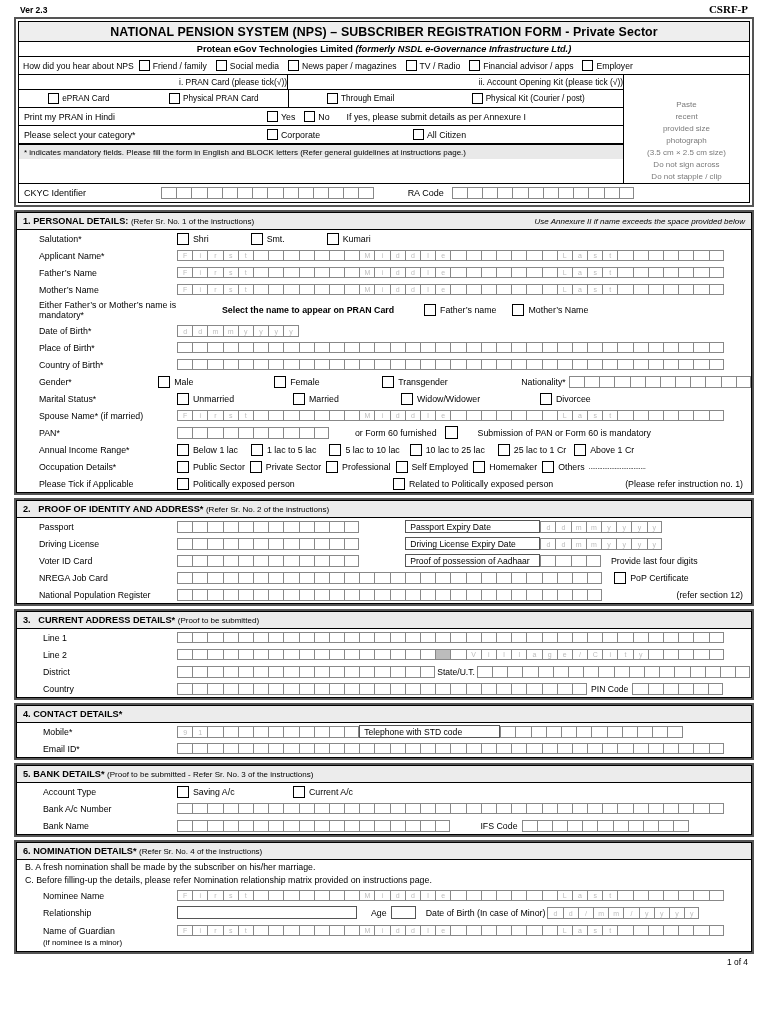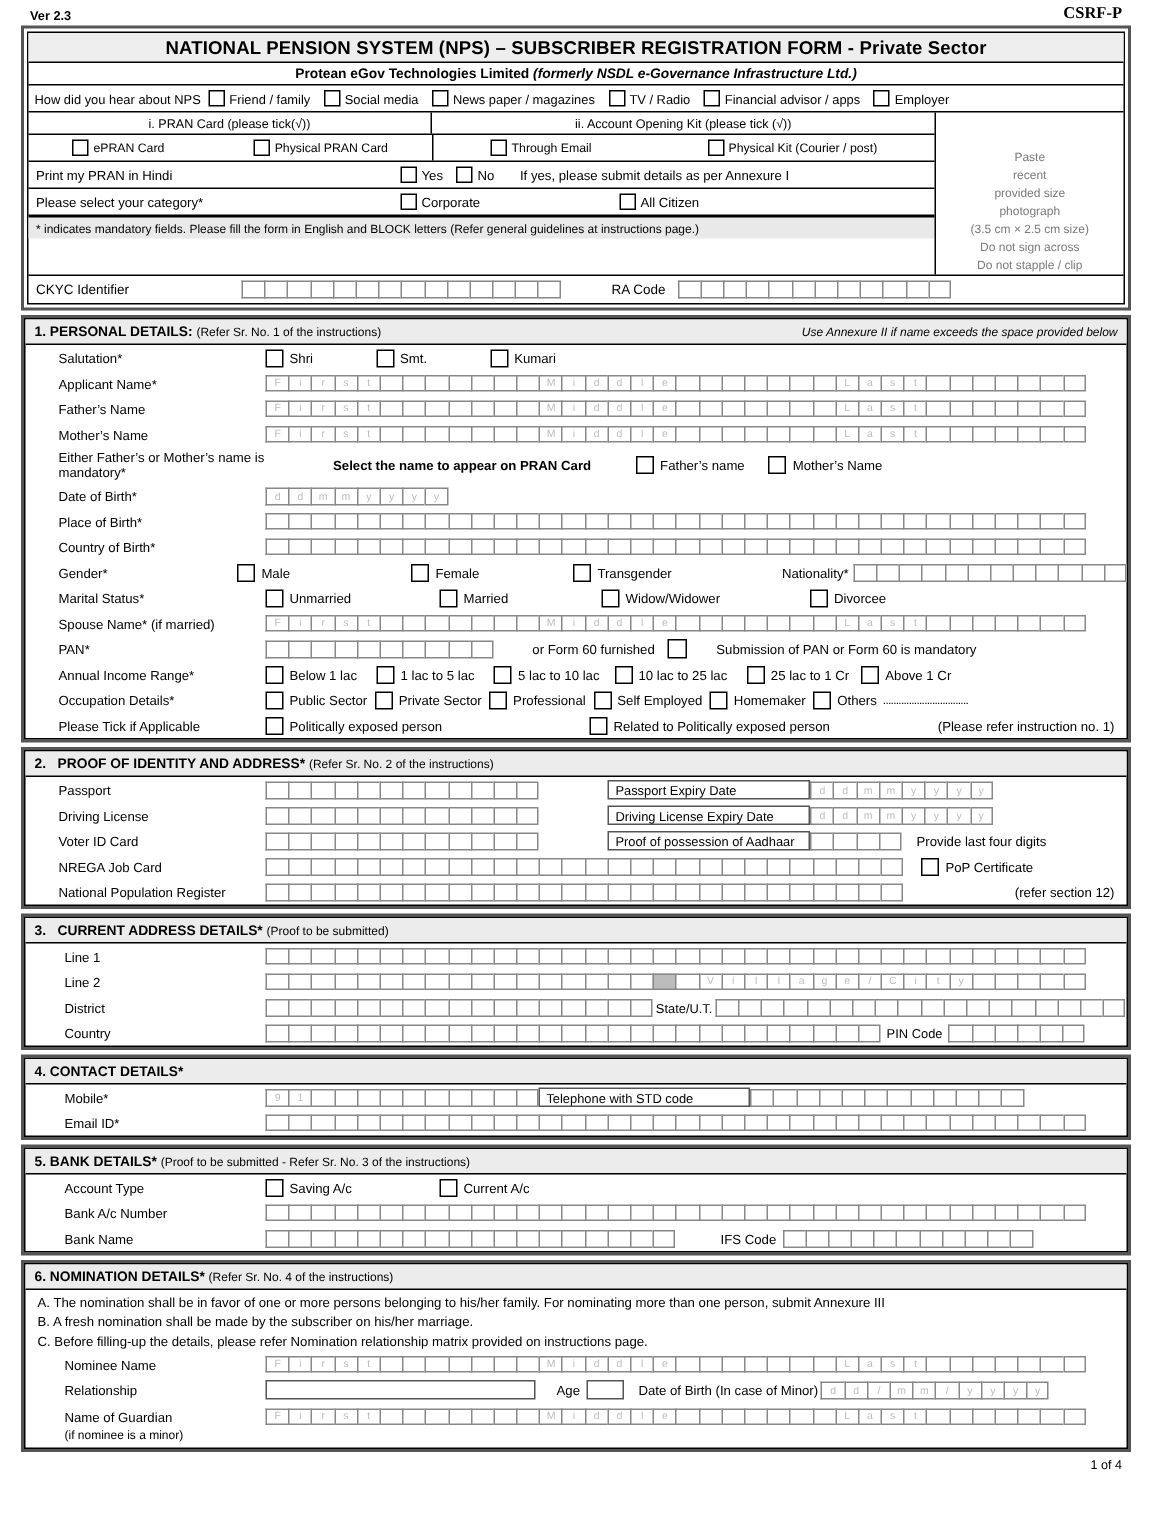--- a/index.html
+++ b/index.html
@@ -42,21 +42,21 @@
         flex: 0 0 auto; }
   .cbw { display:flex; align-items:center; gap:3px; margin-right:9px; }
 
   
   .pranblock { display:flex; }
   .pran-left { width:160px; padding:4px 5px; border-right:1px solid #000; }
   .pran-left .t1 { font-size:8.6px; }
   .pran-left .t2 { font-size:6.8px; }
   .pran-right { flex:1; }
   .pran-head { display:flex; border-bottom:1px solid #000; }
-  .pran-head > div { text-align:center; font-size:8.4px; padding:2px 0; }
+  .pran-head > div { text-align:right; font-size:8.4px; padding:2px 0; }
   .pran-opts { display:flex; }
   .pran-opts > div { display:flex; align-items:center; padding:3px 4px; }
   .photo-box { width:126px; border-left:1px solid #000; text-align:center;
                color:#7a7a7a; font-size:8px; line-height:1.5; padding-top:24px; }
 
   .simplerow { display:flex; align-items:center; padding:3px 5px; font-size:8.8px; }
 
   .toblock { font-size:8.6px; }
   .toblock div { padding:2.5px 5px; }
   .note { background:#e9e9e9; font-size:8px; padding:2.5px 5px; border-top:1px solid #000;}
@@ -1283,21 +1283,20 @@
   </div>
   </div>
 
   <div class="sec">
   <div class="secin">
     <div class="sec-hd" style="border-top:none">
       <span><span>6.</span>
       <span>NOMINATION DETAILS*</span>
       <span class="small">(Refer Sr. No. 4 of the instructions)</span></span>
     </div>
-    <div style="padding:3px 8px 1px; font-size:8.8px;">A. The nomination shall be in favor of one or more persons belonging to his/her family. For nominating more than one person, submit Annexure III</div>
     <div style="padding:2px 8px 1px; font-size:8.8px;">B. A fresh nomination shall be made by the subscriber on his/her marriage.</div>
     <div style="padding:2px 8px 2px; font-size:8.8px;">C. Before filling-up the details, please refer Nomination relationship matrix provided on instructions page.</div>
 
     <div class="frow">
       <div class="flab sub">Nominee Name</div>
       <div class="fval">
             <span class="boxes namestrip">
               <span class="bx" style="width: 15.2px;">F</span>
               <span class="bx" style="width: 15.2px;">i</span>
               <span class="bx" style="width: 15.2px;">r</span>

